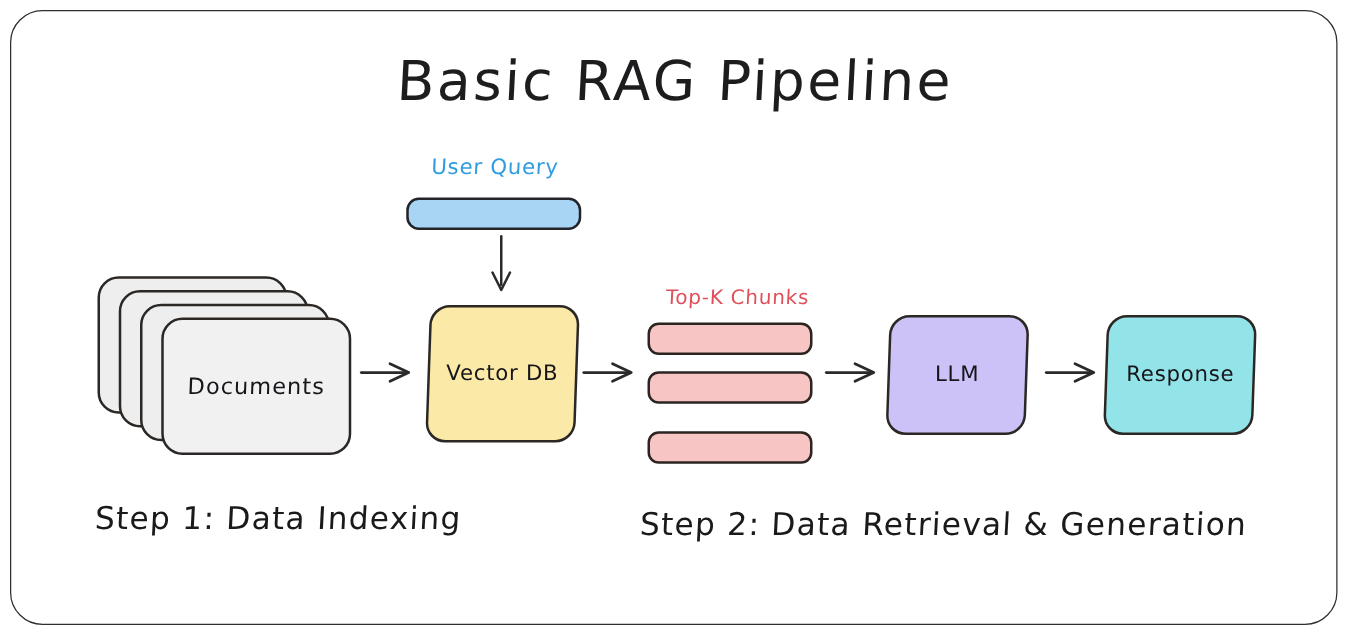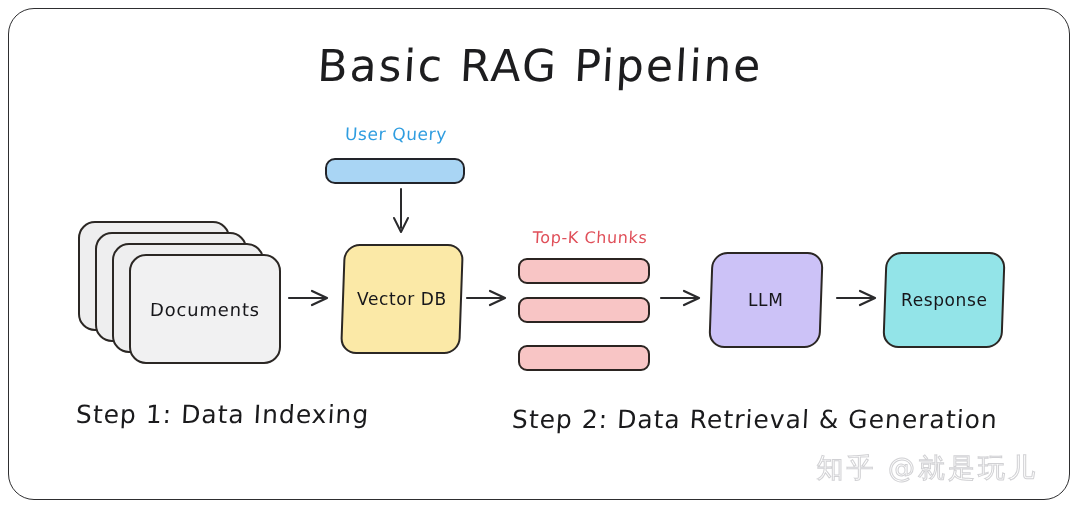--- a/index.html
+++ b/index.html
@@ -270,15 +270,14 @@
     </svg>
   </div>
 
   <div class="node response">
     <span>Response</span>
   </div>
 
   <div class="step step-1">Step 1: Data Indexing</div>
   <div class="step step-2">Step 2: Data Retrieval &amp; Generation</div>
 
-  <div class="watermark">知乎 @就是玩儿</div>
 
 </div>
 
 </body></html>

